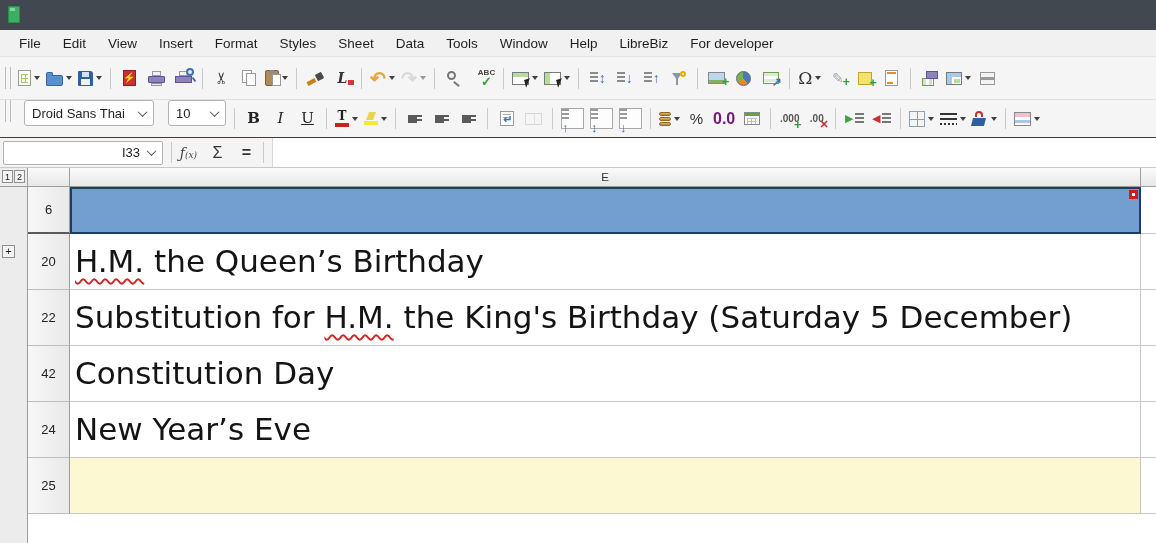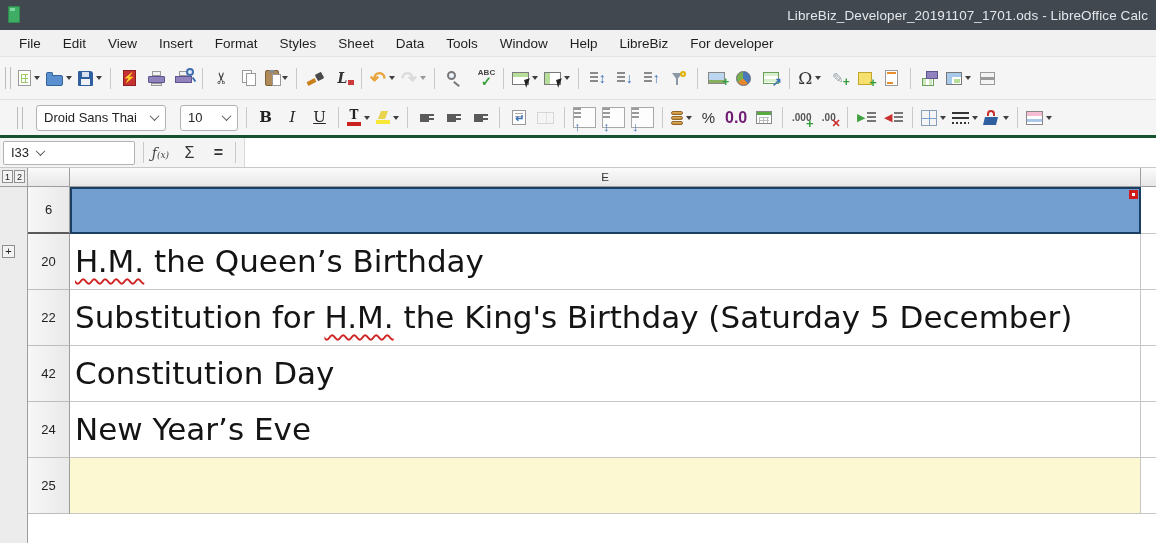--- a/index.html
+++ b/index.html
@@ -11,38 +11,38 @@
   .appic{position:absolute;left:8px;top:6px;width:12px;height:17px;background:#3fae64;border-radius:2px;box-shadow:inset 0 0 0 1px #2f8d4f}
   .appic::after{content:"";position:absolute;left:2px;top:2px;width:5px;height:3px;background:#7fd6a0}
   .title-text{position:absolute;right:8px;top:0;height:30px;display:flex;align-items:center;color:#e4e7ea;font-size:13.5px;letter-spacing:.1px}
 
   
   .menubar{height:27px;background:#f1f1f1;display:flex;align-items:stretch;padding-left:8px;border-bottom:1px solid #e3e3e3}
   .menu-item{display:flex;align-items:center;padding:0 11px;font-size:13.5px;color:#1e1e1e;cursor:default}
 
   
   .stdbar{height:43px;background:#f5f5f5;display:flex;align-items:center;padding-left:2px;border-bottom:1px solid #e0e0e0}
-  .fmtbar{height:38px;background:#f5f5f5;display:flex;align-items:center;padding-left:14px;border-bottom:3px solid #14532d}
+  .fmtbar{height:38px;background:#f5f5f5;display:flex;padding-left:2px;border-bottom:1px solid #14532d}
   .grip{width:6px;height:22px;border-left:1px solid #bcbcbc;border-right:1px solid #bcbcbc;margin:0 5px 0 3px}
   .sepv{width:1px;height:21px;background:#c9c9c9;margin:0 4px;flex:0 0 1px}
   .tb-btn{height:27px;min-width:25px;padding:0 2px;display:inline-flex;align-items:center;justify-content:center;position:relative;border-radius:2px;flex:0 0 auto}
   .tb-btn i{font-style:normal;display:block;line-height:1}
   .tb-btn.disabled{opacity:.5;filter:grayscale(.6)}
   .dd{width:0;height:0;border-left:3px solid transparent;border-right:3px solid transparent;border-top:4px solid #3f3f3f;margin-left:3px;flex:0 0 auto}
   .alx{display:flex;flex-direction:column;gap:2px}
   .alx>i{height:2px;background:#5a5a5a}
   .vb{display:flex;align-items:center;gap:2px;width:23px;height:21px;border:1px solid #a8a8a8;background:#fdfdfd;justify-content:center}
   .vl{width:7px;height:12px;background:repeating-linear-gradient(#999 0 2px,transparent 2px 4px)}
   .coin{width:12px;height:4px;background:linear-gradient(#e3b162,#c08a36);border:1px solid #93682a;border-radius:2px}
   .combo{height:26px;background:#fff;border:1px solid #b2b2b2;border-radius:3px;display:flex;align-items:center;padding:0 7px;font-size:13px;color:#222;justify-content:space-between}
   .chev{width:7px;height:7px;border-right:1.5px solid #555;border-bottom:1.5px solid #555;transform:rotate(45deg) translate(-1px,-1px);flex:0 0 auto;margin-left:8px}
 
   
   .fbar{height:30px;background:#f4f4f4;display:flex;align-items:center;padding-left:3px;border-bottom:1px solid #c8c8c8}
-  .namebox{width:132px;height:24px;background:#fff;border:1px solid #b2b2b2;border-radius:2px;display:flex;align-items:center;padding:0 7px;font-size:13px;color:#222;justify-content:flex-start;margin-right:4px}
+  .namebox{width:160px;height:24px;background:#fff;border:1px solid #b2b2b2;border-radius:2px;display:flex;align-items:center;padding:0 7px;font-size:13px;color:#222;justify-content:flex-end;margin-right:4px}
   .fml-input{flex:1;height:100%;background:#fff;border-left:1px solid #d8d8d8;margin-left:4px}
 
   
   .sheet{height:375px;display:flex;flex-direction:column;overflow:hidden;background:#fff}
   .hdr-row{height:19px;display:flex;flex:0 0 19px}
   .outline-corner{width:28px;background:#ececec;border-right:1px solid #9d9d9d;border-bottom:1px solid #9d9d9d;display:flex;align-items:flex-start;gap:1px;padding:2px 0 0 2px}
   .lvl-btn{width:11px;height:13px;border:1px solid #8f8f8f;background:#f3f3f3;font-size:9px;display:flex;align-items:center;justify-content:center;color:#222}
   .corner-box{width:42px;background:linear-gradient(#fafafa,#e7e7e7);border-right:1px solid #9d9d9d;border-bottom:1px solid #9d9d9d}
   .colhdr{width:1071px;background:linear-gradient(#fbfbfb,#e7e7e7);border-right:1px solid #9d9d9d;border-bottom:1px solid #9d9d9d;display:flex;align-items:center;justify-content:center;font-size:11.5px;color:#333}
   .colhdr-stub{flex:1;background:linear-gradient(#fbfbfb,#e7e7e7);border-bottom:1px solid #9d9d9d}
@@ -63,21 +63,20 @@
   .cmark{position:absolute;top:1px;right:1px;width:9px;height:9px;border:3px solid #cf1d1d;background:#fff}
   .missp{text-decoration:underline;text-decoration-style:wavy;text-decoration-color:#cf2222;text-decoration-thickness:1.5px;text-underline-offset:6px}
 </style>
 </head>
 <body>
 
 <div class="app">
 
   <div class="titlebar">
     <span class="appic"></span>
-    <span class="title-text">LibreBiz_Developer_20191107_1701.ods - LibreOffice Calc</span>
   </div>
 
   <div class="menubar">
       <span class="menu-item">File</span>
       <span class="menu-item">Edit</span>
       <span class="menu-item">View</span>
       <span class="menu-item">Insert</span>
       <span class="menu-item">Format</span>
       <span class="menu-item">Styles</span>
       <span class="menu-item">Sheet</span>

